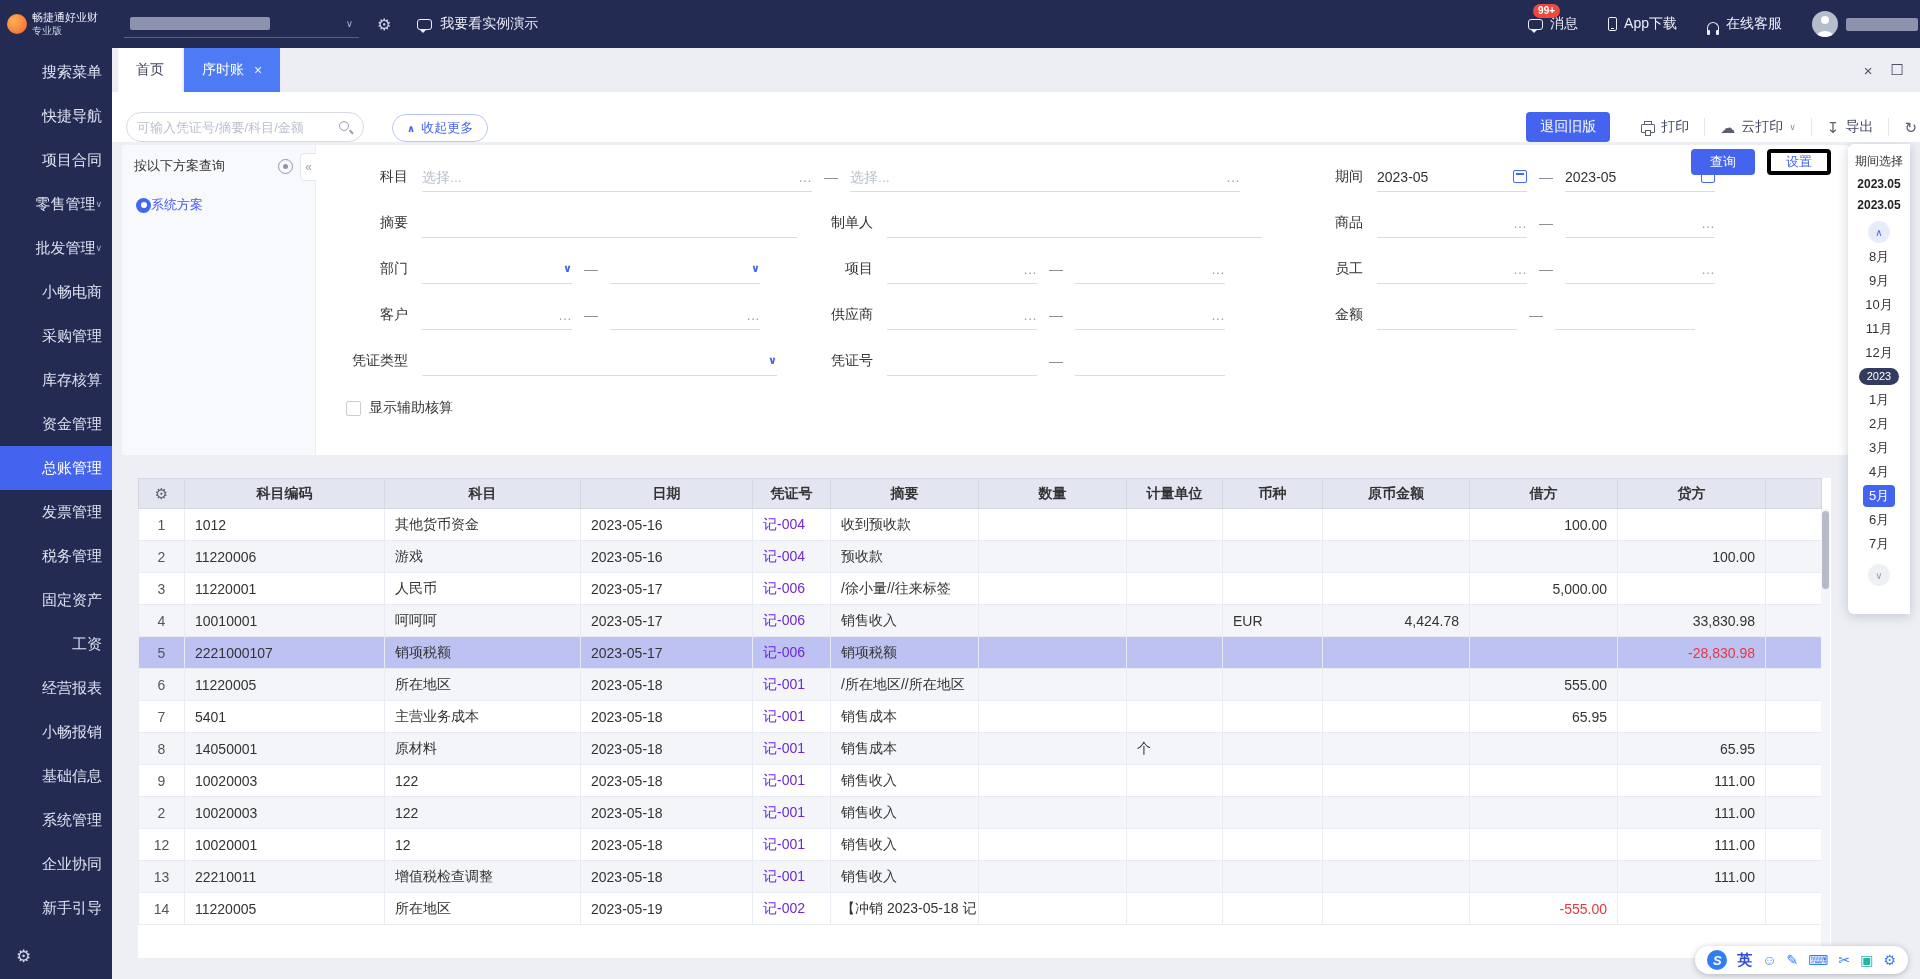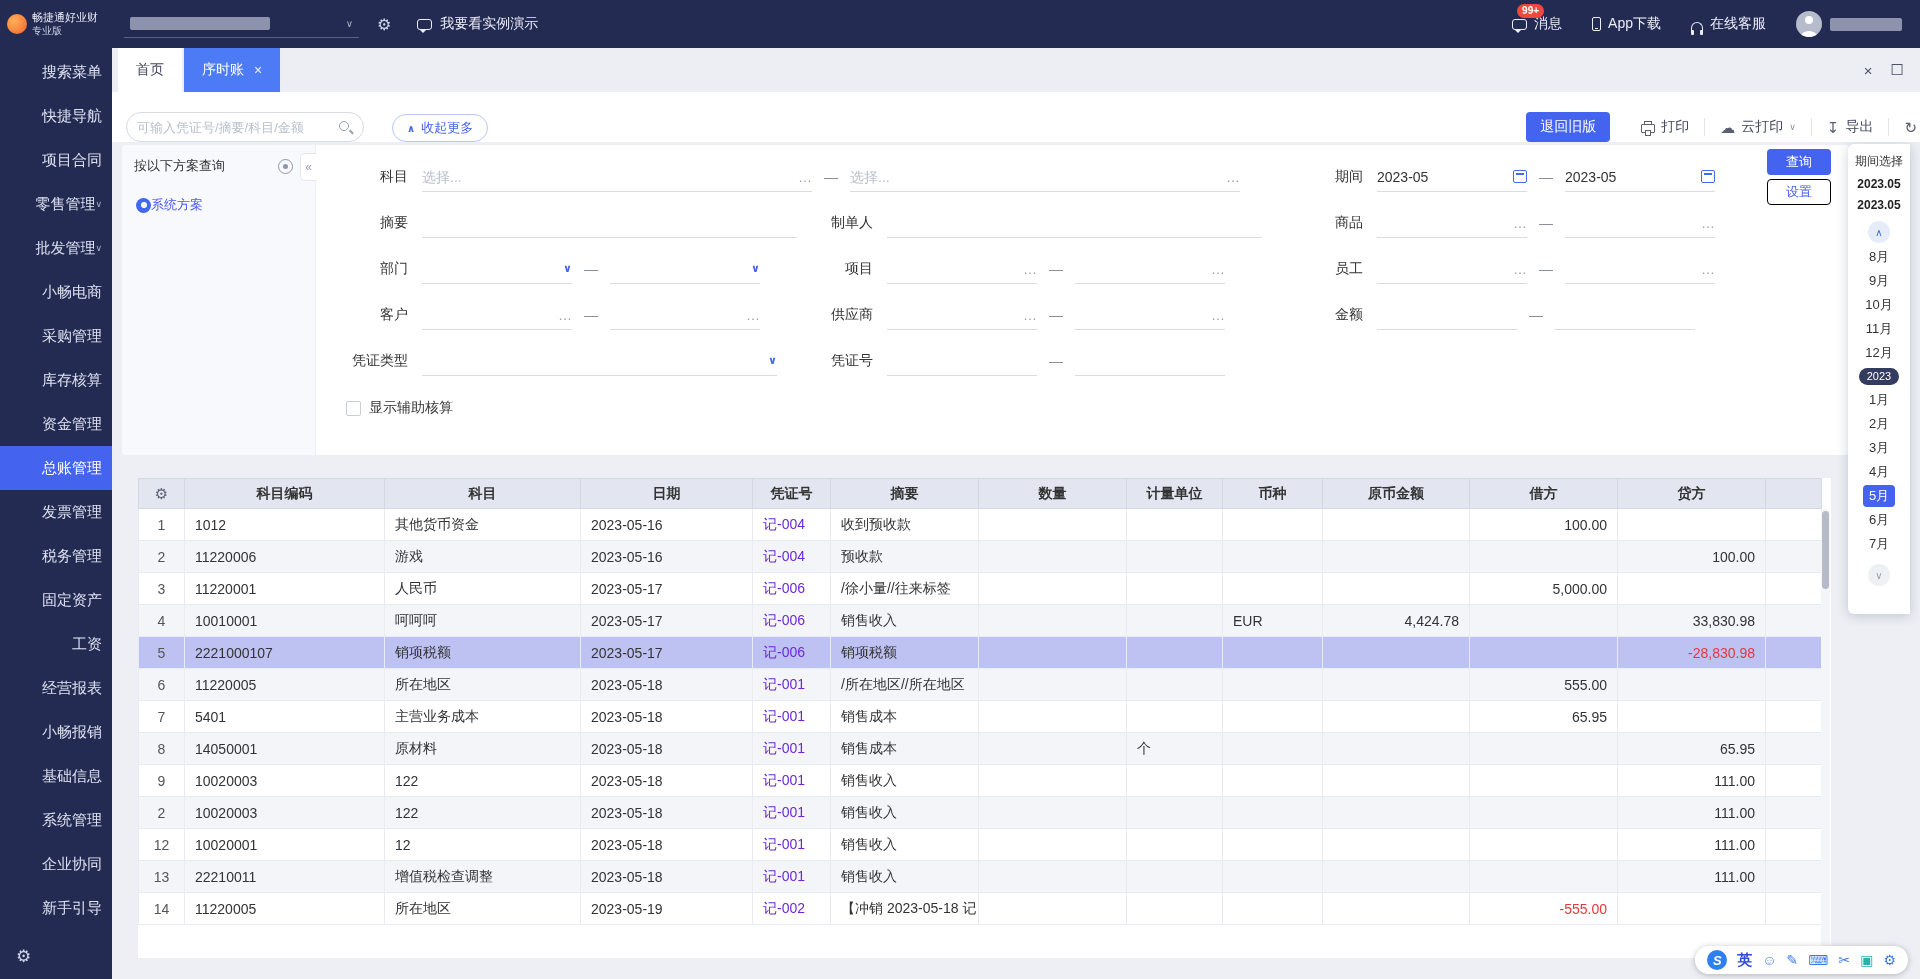--- a/index.html
+++ b/index.html
@@ -11,21 +11,21 @@
 .brand{width:112px;height:48px;display:flex;align-items:center;gap:5px;padding-left:7px;flex:none}
 .logo-circle{width:20px;height:20px;border-radius:50%;background:radial-gradient(circle at 35% 35%,#ffb057,#f2622e);flex:none}
 .brand-text{line-height:1.2;font-size:11px;white-space:nowrap}
 .brand-text .sub{font-size:10px;color:#c9cede}
 .acct{width:235px;height:28px;margin-left:12px;border-bottom:1px solid #58608c;display:flex;align-items:center;justify-content:space-between;padding:0 6px;cursor:pointer}
 .redact{display:inline-block;height:13px;border-radius:2px;background:#a0a6bd;opacity:.85}
 .acct .redact{width:140px}
 .acct-chev{font-size:10px;color:#aab0c8}
 .tb-gear{font-size:16px;color:#ccd2e6;margin-left:18px;cursor:pointer}
 .demo{display:flex;align-items:center;gap:8px;margin-left:26px;font-size:14px;color:#eceef8;cursor:pointer}
-.tb-right{margin-left:auto;display:flex;align-items:center;gap:30px;padding-right:18px}
+.tb-right{margin-left:auto;display:flex;align-items:center;gap:30px;padding-right:2px}
 .tb-item{display:flex;align-items:center;gap:7px;font-size:14px;position:relative;color:#eceef8;cursor:pointer}
 .badge{position:absolute;top:-11px;left:5px;background:#f0483f;color:#fff;font-size:10px;line-height:14px;padding:0 5px;border-radius:8px;font-weight:bold}
 .tb-user{display:flex;align-items:center;gap:8px;cursor:pointer}
 .name-redact{width:72px}
 .avatar{width:26px;height:26px;border-radius:50%;background:#b5bccb;position:relative;overflow:hidden;flex:none}
 .avatar:before{content:"";position:absolute;top:5px;left:50%;margin-left:-4px;width:8px;height:8px;border-radius:50%;background:#fff}
 .avatar:after{content:"";position:absolute;bottom:-5px;left:50%;margin-left:-8px;width:16px;height:11px;border-radius:50%;background:#fff}
 
 .ic-bubble{position:relative;width:15px;height:11px;border:1.4px solid currentColor;border-radius:3px;display:inline-block}
 .ic-bubble:after{content:"";position:absolute;left:2px;bottom:-7px;border:3px solid transparent;border-top-color:currentColor}
@@ -92,23 +92,23 @@
 .f-field input{border:none;outline:none;background:transparent;font-size:14px;color:#333;flex:1;min-width:0;font-family:inherit}
 .f-field input::placeholder{color:#b9bfca}
 .w150{width:150px}.w390{width:390px}.w375{width:375px}.w355{width:355px}.w140{width:140px}
 .dots{color:#9aa1af;font-size:14px;padding-left:4px;cursor:pointer;flex:none;line-height:1}
 .chev-blue{color:#4463ef;font-size:11px;font-weight:bold;padding-left:4px;flex:none;cursor:pointer}
 .dash{color:#8a8f9b;margin:0 12px;flex:none}
 .ic-cal{position:relative;width:14px;height:13px;border:1.4px solid #4569f0;border-radius:2px;display:inline-block;flex:none;cursor:pointer;margin-left:4px}
 .ic-cal:before{content:"";position:absolute;left:2px;top:2px;right:2px;height:2px;background:#4569f0}
 .f-check{display:flex;align-items:center;gap:8px;font-size:14px;color:#333;margin-top:14px;margin-left:14px;cursor:pointer}
 .cb{width:15px;height:15px;border:1px solid #c8cdd8;border-radius:2px;background:#fff;flex:none}
-.fc-actions{position:absolute;right:18px;top:4px;display:flex;flex-direction:column;gap:4px}
+.fc-actions{position:absolute;right:18px;top:4px;display:flex;gap:12px}
 .btn-primary{width:64px;height:26px;background:#4463ef;color:#fff;border:none;border-radius:4px;font-size:13px;cursor:pointer;font-family:inherit}
-.btn-ghost{width:64px;height:26px;background:#fff;color:#4463ef;border:1px solid #000000;border-radius:4px;font-size:13px;cursor:pointer;font-family:inherit}
+.btn-ghost{width:64px;height:26px;background:#fff;color:#4463ef;border:4px solid #000000;border-radius:4px;font-size:13px;cursor:pointer;font-family:inherit}
 
 
 .table-card{position:absolute;left:138px;top:478px;width:1693px;height:480px;background:#fff;overflow:hidden;z-index:1}
 .table-card table{border-collapse:collapse;table-layout:fixed;width:1683px}
 .table-card th{height:30px;background:#e3e6f0;border:1px solid #d4d8e4;font-size:14px;font-weight:bold;color:#333;padding:0 6px;white-space:nowrap;overflow:hidden;text-align:center}
 .table-card td{height:32px;border:1px solid #e9ebf2;font-size:14px;color:#333;padding:0 10px;white-space:nowrap;overflow:hidden}
 .table-card tbody tr{background:#fff;cursor:pointer}
 .table-card tbody tr:nth-child(even){background:#f3f5f9}
 .table-card tbody tr.selected{background:#bdc2f2}
 td.c-no{text-align:center;color:#555;padding:0 4px}

